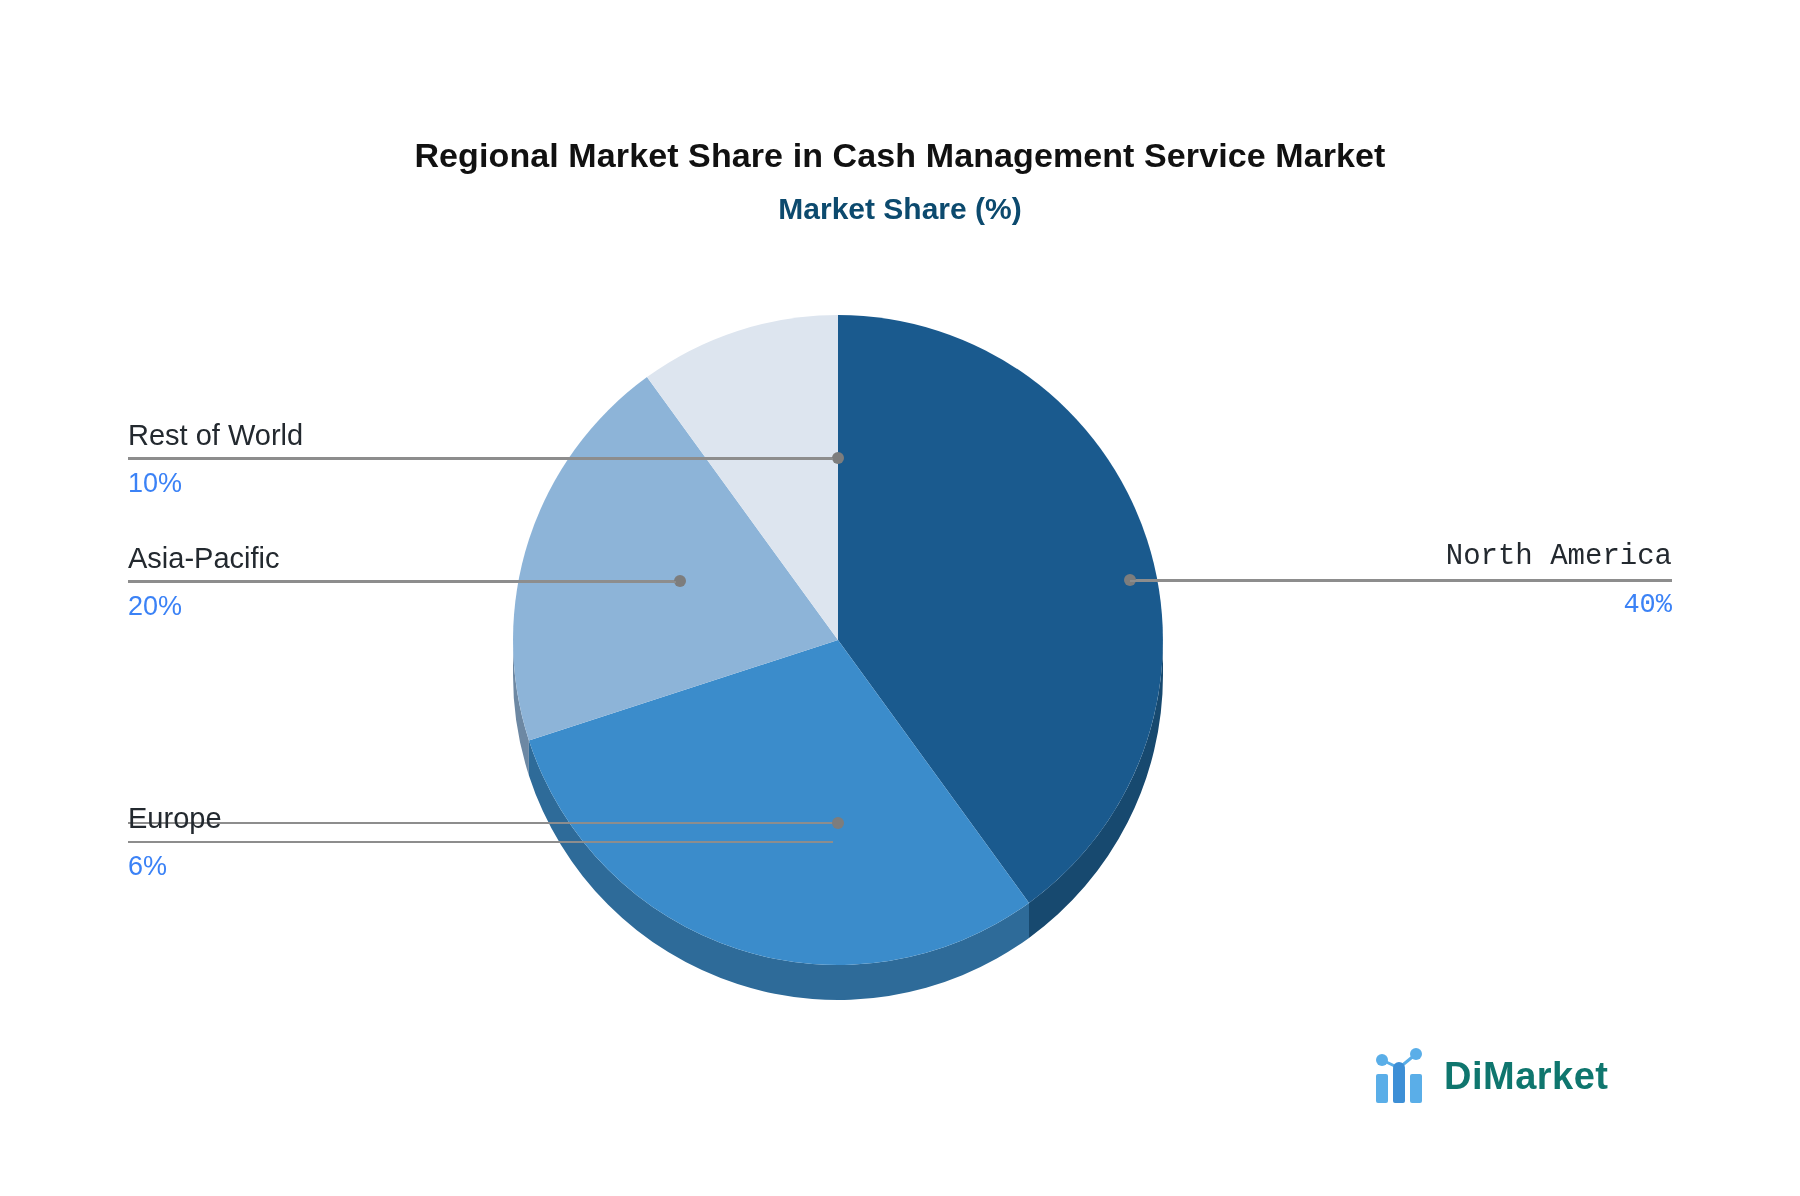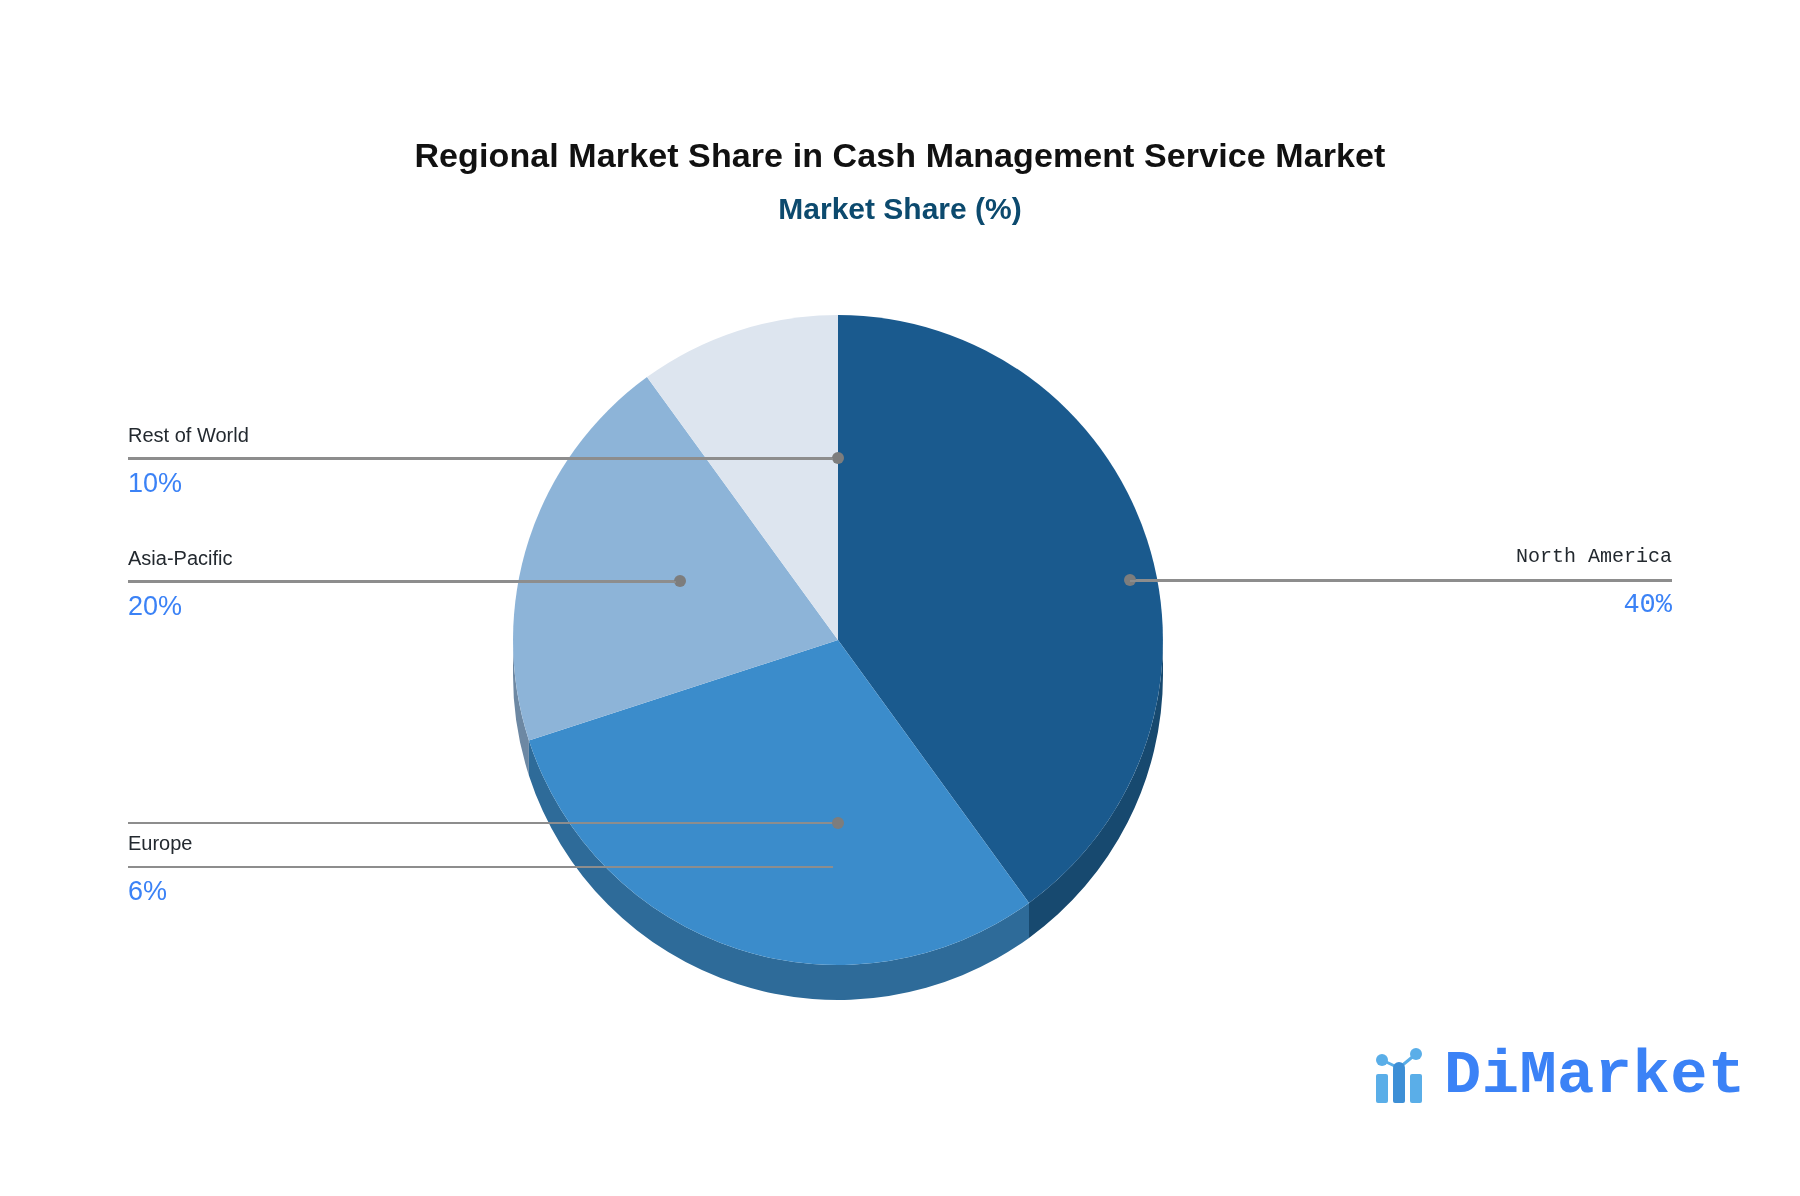--- a/index.html
+++ b/index.html
@@ -54,21 +54,21 @@
     width: 1800px;
     height: 1196px;
     overflow: visible;
   }
 
   
   .callout {
     position: absolute;
   }
   .callout .cal-name {
-    font-size: 20px;
+    font-size: 29px;
     color: #23292f;
     line-height: 34px;
     white-space: nowrap;
   }
   .callout .cal-rule {
     height: 0;
     border-top: 2px solid #8d8d8d;
     margin-top: 6px;
     margin-bottom: 6px;
   }
@@ -90,24 +90,24 @@
     top: 1042px;
     display: flex;
     align-items: center;
     height: 68px;
   }
   #logo .logo-mark {
     display: block;
     margin-right: 10px;
   }
   #logo .logo-word {
-    font-family: Liberation Mono, monospace;
-    font-size: 62px;
+    font-family: Liberation Sans, sans-serif;
+    font-size: 38px;
     font-weight: bold;
-    color: #3b82f6;
+    color: #0f766e;
     letter-spacing: 0.5px;
     line-height: 54px;
     white-space: nowrap;
   }
 </style>
 </head>
 <body>
 
 <div id="canvas">
 
@@ -153,21 +153,21 @@
     <div class="cal-rule"></div>
     <div class="cal-value">10%</div>
   </div>
 
   <div class="callout left" style="left:128px; top:541px; width:548px;">
     <div class="cal-name">Asia-Pacific</div>
     <div class="cal-rule"></div>
     <div class="cal-value">20%</div>
   </div>
 
-  <div class="callout left" style="left:128px; top:826px; width:705px;">
+  <div class="callout left" style="left:128px; top:801px; width:705px;">
     <div class="cal-name">Europe</div>
     <div class="cal-rule"></div>
     <div class="cal-value">6%</div>
   </div>
 
   <div class="callout right" style="left:1130px; top:540px; width:542px;font-family:Liberation Mono, monospace;">
     <div class="cal-name">North America</div>
     <div class="cal-rule"></div>
     <div class="cal-value">40%</div>
   </div>

